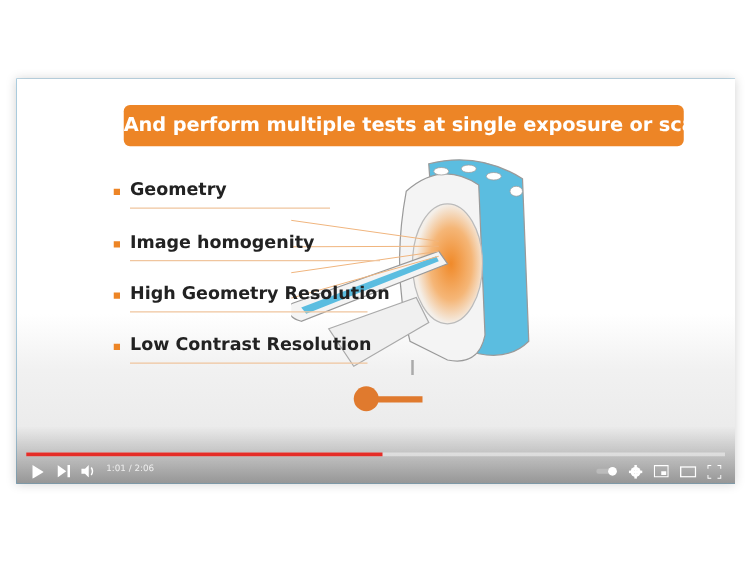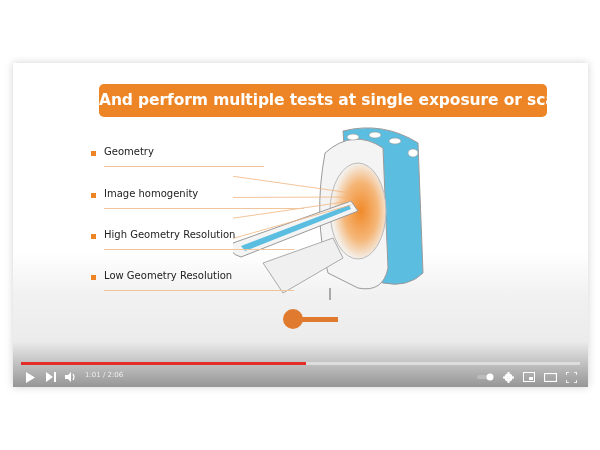--- a/index.html
+++ b/index.html
@@ -2,21 +2,21 @@
 <html><head>
 <meta charset="utf-8">
 <style>
   html,body{margin:0;padding:0;}
   body{width:600px;height:450px;background:#ffffff;position:relative;overflow:hidden;font-family:"DejaVu Sans",sans-serif;}
   .player{position:absolute;left:13px;top:63px;width:575px;height:324px;background:#0369a1;box-shadow:0 0 8px rgba(0,0,0,0.18);overflow:hidden;}
   .frame{position:absolute;left:0;top:0;width:575px;height:324px;background:linear-gradient(#ffffff 0%,#ffffff 58%,#f1f1f1 72%,#e6e6e6 100%);}
   .title{position:absolute;left:86px;top:21px;width:448px;height:33px;background:#ed8526;border-radius:5px;color:#fff;font-weight:bold;font-size:15.5px;line-height:33px;text-align:center;letter-spacing:-0.1px;white-space:nowrap;}
   .bullet{position:absolute;left:78px;height:24px;}
   .bullet .dot{position:absolute;left:0;top:10px;width:5px;height:5px;background:#ed8526;}
-  .bullet .txt{position:absolute;left:13px;top:0;font-weight:normal;font-size:10px;color:#222;white-space:nowrap;line-height:22px;}
+  .bullet .txt{position:absolute;left:13px;top:0;font-weight:bold;font-size:14px;color:#222;white-space:nowrap;line-height:22px;}
   .bullet .rule{position:absolute;left:13px;top:25px;height:1px;background:#f0c59e;}
   .knob{position:absolute;left:270px;top:246px;width:20px;height:20px;border-radius:50%;background:#e07a2e;}
   .knob-bar{position:absolute;left:285px;top:254px;width:40px;height:5px;background:#e07a2e;}
   .scanner{position:absolute;left:220px;top:60px;}
   .controls{position:absolute;left:0;bottom:0;width:575px;height:46px;background:linear-gradient(rgba(0,0,0,0) 0%,rgba(0,0,0,0.35) 100%);}
   .progress{position:absolute;left:8px;top:299px;width:559px;height:3px;background:rgba(255,255,255,0.45);}
   .progress .played{position:absolute;left:0;top:0;height:3px;background:#e52d27;}
   .ctl{position:absolute;top:307px;height:14px;color:#fff;display:flex;align-items:center;justify-content:center;}
   .time{position:absolute;left:72px;top:308px;font-size:7px;color:#eee;white-space:nowrap;}
 </style>
@@ -69,21 +69,21 @@
       <div class="txt">Image homogenity</div>
       <div class="rule" style="width:200px;"></div>
     </div>
     <div class="bullet" style="top:161px;">
       <div class="dot"></div>
       <div class="txt">High Geometry Resolution</div>
       <div class="rule" style="width:190px;"></div>
     </div>
     <div class="bullet" style="top:202px;">
       <div class="dot"></div>
-      <div class="txt">Low Geometry Resolution</div>
+      <div class="txt">Low Contrast Resolution</div>
       <div class="rule" style="width:190px;"></div>
     </div>
 
     <div class="knob"></div>
     <div class="knob-bar"></div>
   </div>
 
   <div class="controls"></div>
 
   <div class="progress">

